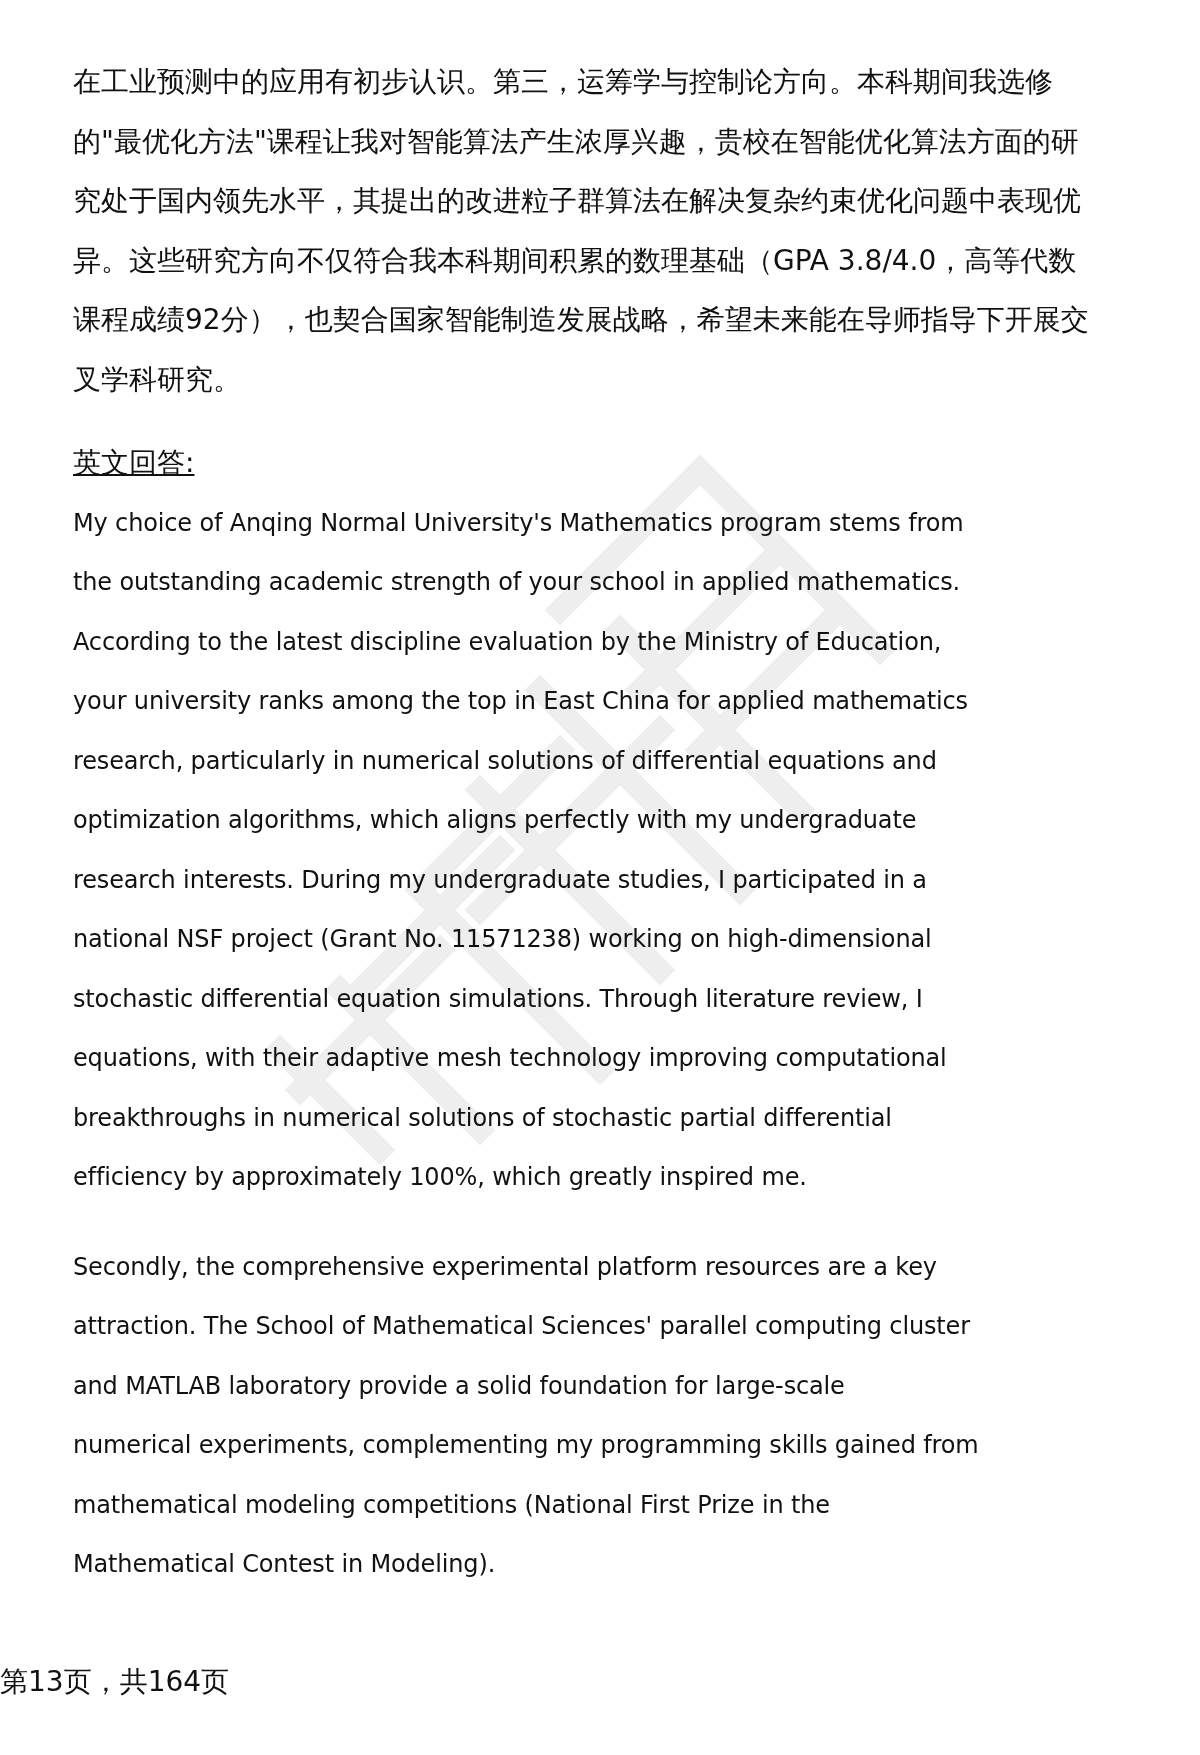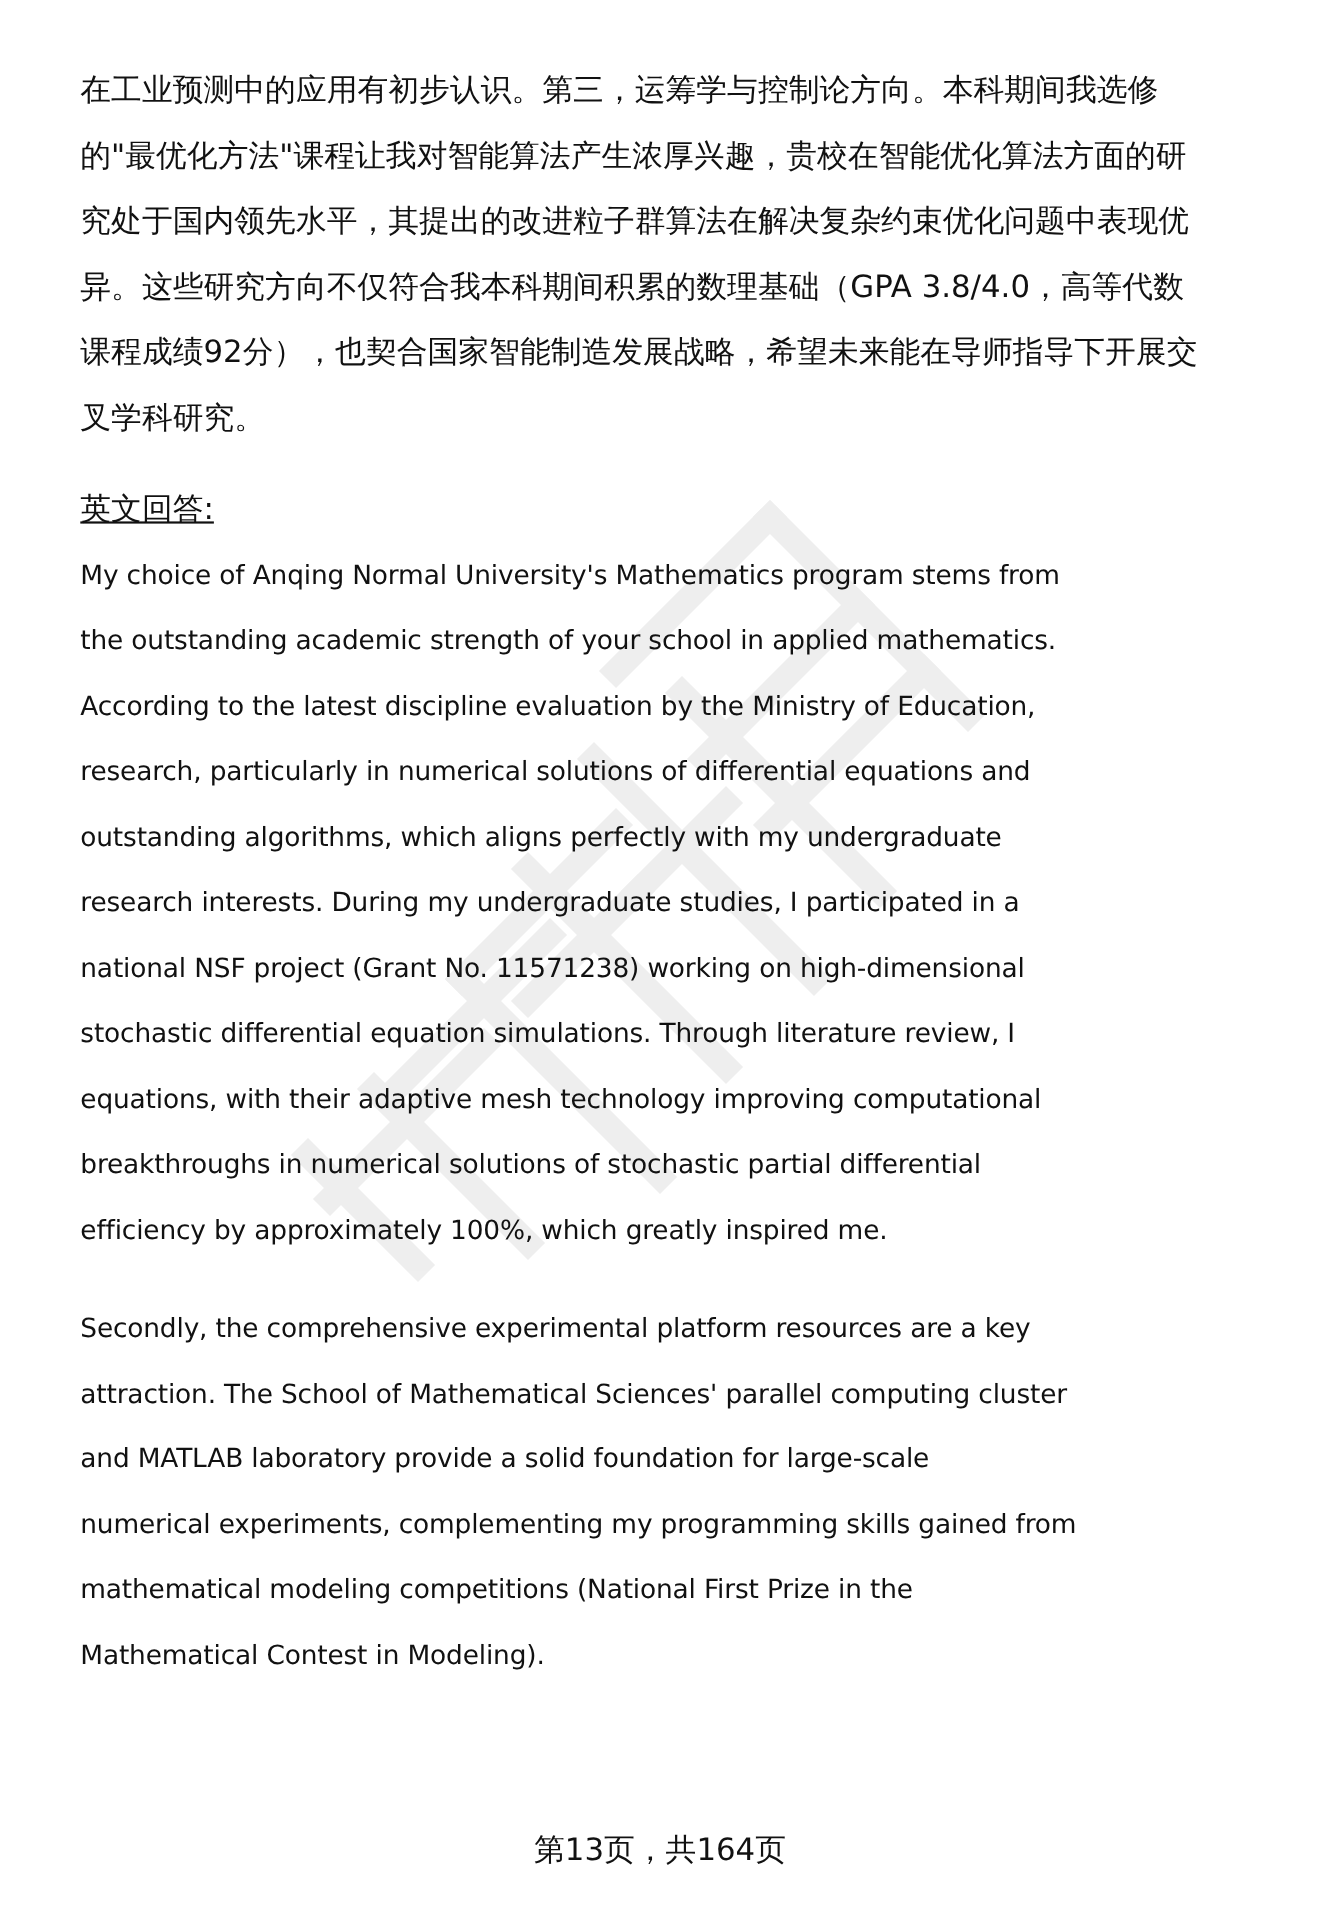--- a/index.html
+++ b/index.html
@@ -55,21 +55,20 @@
       height: 30px;
     }
     .gap-small {
       height: 30px;
     }
     .footer {
       position: absolute;
       left: 0;
       width: 1200px;
       top: 1662px;
-      text-align: center;
       font-size: 28px;
       line-height: 40px;
       z-index: 1;
     }
   </style>
 </head>
 <body>
 
 <div class="page">
 
@@ -104,22 +103,23 @@
     </div>
 
     <div class="gap"></div>
 
     <span class="line" style="margin-top:-6px;text-decoration:underline;">英文回答:</span>
 
     <div>
       <span class="line en">My choice of Anqing Normal University's Mathematics program stems from</span>
       <span class="line en">the outstanding academic strength of your school in applied mathematics.</span>
       <span class="line en">According to the latest discipline evaluation by the Ministry of Education,</span>
+      <span class="line en">your university ranks among the top in East China for applied mathematics</span>
       <span class="line en">research, particularly in numerical solutions of differential equations and</span>
-      <span class="line en">outstanding algorithms, which aligns perfectly with my undergraduate</span>
+      <span class="line en">optimization algorithms, which aligns perfectly with my undergraduate</span>
       <span class="line en">research interests. During my undergraduate studies, I participated in a</span>
       <span class="line en">national NSF project (Grant No. 11571238) working on high-dimensional</span>
       <span class="line en">stochastic differential equation simulations. Through literature review, I</span>
       <span class="line en">equations, with their adaptive mesh technology improving computational</span>
       <span class="line en">breakthroughs in numerical solutions of stochastic partial differential</span>
       <span class="line en">efficiency by approximately 100%, which greatly inspired me.</span>
     </div>
 
     <div class="gap-small"></div>
 

